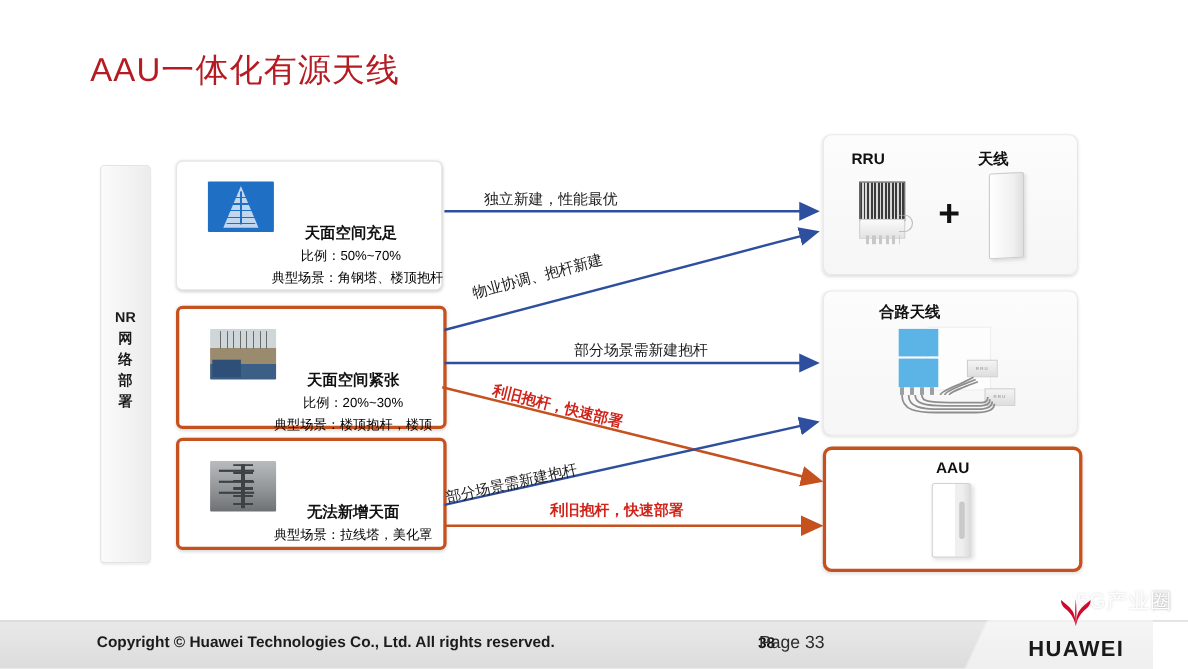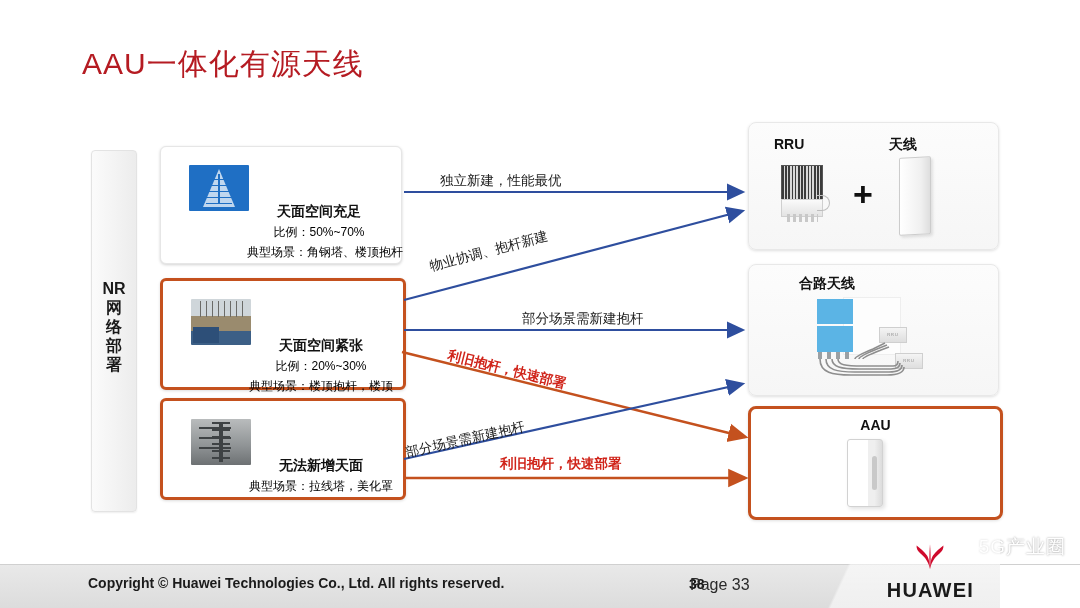--- a/index.html
+++ b/index.html
@@ -20,21 +20,21 @@
 
   
   .nr-bar{
     position:absolute;left:91px;top:150px;width:44px;height:360px;
     background:linear-gradient(to right,#fbfbfb,#f3f3f3 55%,#ececec);
     border:1px solid #e3e3e3;border-radius:4px;
     box-shadow:0 1px 2px rgba(0,0,0,.07);
   }
   .nr-bar-label{
     position:absolute;left:0;right:0;top:128px;
-    text-align:center;font-size:16px;font-weight:bold;color:#1a1a1a;
+    text-align:center;font-size:13px;font-weight:bold;color:#1a1a1a;
     line-height:19px;
   }
   .nr-bar-label span{display:block;}
 
   
   .card{
     position:absolute;left:160px;width:240px;
     background:#fff;border-radius:6px;
     box-shadow:0 1px 3px rgba(0,0,0,.18);
     border:1px solid #e6e6e6;
@@ -101,21 +101,20 @@
     font-size:12px;color:#000000;line-height:20px;white-space:nowrap;
   }
   .card-line.wrap{white-space:normal;}
 
   
   .panel{
     position:absolute;left:748px;width:230px;
     background:linear-gradient(to bottom,#fcfcfc,#f6f6f6);
     border:1px solid #e8e8e8;border-radius:8px;
     box-shadow:0 1px 3px rgba(0,0,0,.13);
-    padding-left:19px;
   }
   .panel.hl{
     border:3px solid #c4511e;background:#fff;
     box-shadow:0 1px 3px rgba(0,0,0,.12);
   }
   .panel-1{top:122px;height:126px;}
   .panel-2{top:264px;height:130px;}
   .panel-3{top:406px;height:108px;}
   .panel-label{
     position:absolute;font-size:14px;font-weight:bold;color:#111;
@@ -202,20 +201,21 @@
     position:absolute;font-size:13.5px;white-space:nowrap;
     transform-origin:left center;
   }
   .lab-blue{color:#1a1a1a;font-weight:400;}
   .lab-red{color:#d0241a;font-weight:bold;}
 
   
   .footer{
     position:absolute;left:0;bottom:0;width:1000px;height:44px;
     background:linear-gradient(to bottom,#e9e9e9,#dcdcdc);
+    padding-left:48px;
   }
   .footer:before{
     content:"";position:absolute;left:0;top:0;width:1080px;height:1px;background:#d0d0d0;
   }
   .copyright{
     position:absolute;left:88px;top:11px;
     font-size:14px;font-weight:bold;color:#1b1b1b;white-space:nowrap;
   }
   .pagenum{
     position:absolute;left:690px;top:12px;

